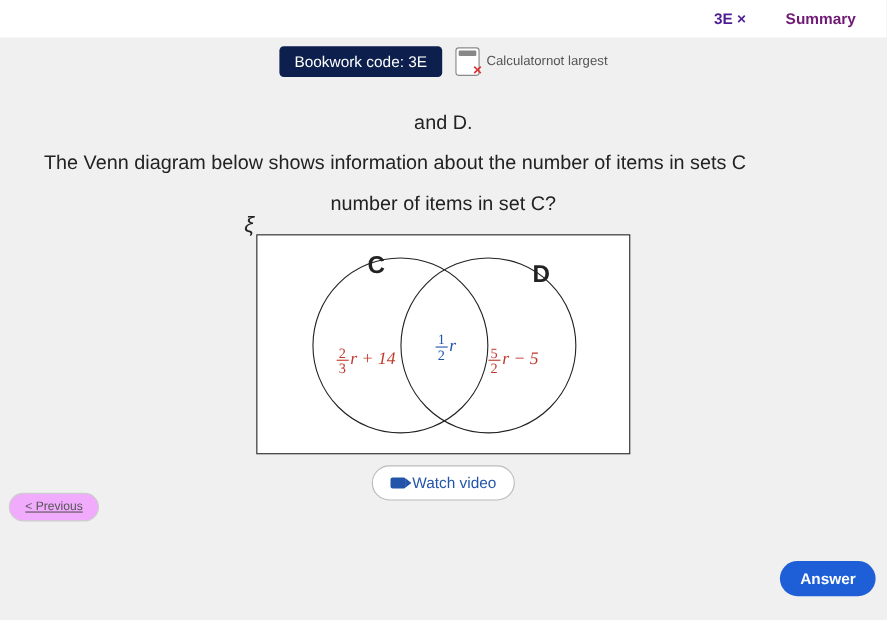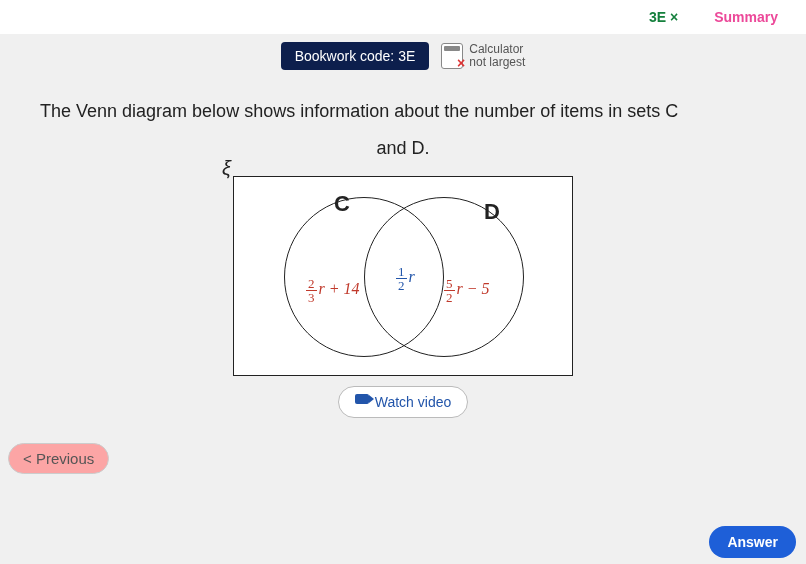--- a/index.html
+++ b/index.html
@@ -17,22 +17,22 @@
       align-items: center;
       gap: 20px;
       padding: 5px 20px;
       background: #fff;
     }
     .top-item {
       font-size: 14px;
       color: #555;
       padding: 4px 8px;
     }
-    .top-item.red { color: #15803d; font-weight: bold; }
-    .top-item.blue { color: #ec4899; font-weight: bold; }
+    .top-item.red { color: #4c1d95; font-weight: bold; }
+    .top-item.blue { color: #701a75; font-weight: bold; }
     .header-row {
       display: flex;
       justify-content: center;
       align-items: center;
       gap: 12px;
       padding: 8px 0;
     }
     .bookwork-badge {
       background: #0d1f4d;
       color: #fff;
@@ -68,21 +68,21 @@
     .calc-x {
       color: #d33;
       font-weight: bold;
       font-size: 14px;
       position: absolute;
       bottom: -3px;
       right: -3px;
     }
     .calc-labels {
       display: flex;
-      flex-direction: column;
+      flex-direction: row;
       line-height: 1.1;
     }
     .content {
       padding: 10px 40px;
       color: #222;
     }
     .q-line {
       font-size: 18px;
       margin: 10px 0;
       text-align: left;
@@ -149,30 +149,32 @@
       font-size: 13px;
       line-height: 1;
       margin-right: 2px;
     }
     .frac .num { border-bottom: 1px solid currentColor; padding: 0 2px; }
     .frac .den { padding: 0 2px; }
     .prev-btn {
       position: absolute;
       left: 8px;
       bottom: 90px;
-      background: #fca5a5;
+      background: #f0abfc;
       border: 1px solid #ccc;
       border-radius: 16px;
       padding: 6px 14px;
-      font-size: 15px;
+      font-size: 11px;
       color: #555;
       cursor: pointer;
+      text-decoration: underline;
     }
     .watch-btn {
       display: flex;
+      align-items: center;
       gap: 6px;
       margin: 10px auto 0;
       background: #fff;
       border: 1px solid #bbb;
       border-radius: 18px;
       padding: 7px 16px;
       font-size: 14px;
       color: #2255aa;
       cursor: pointer;
       width: fit-content;
@@ -189,21 +191,21 @@
       position: absolute;
       right: -5px;
       top: 1px;
       border-left: 5px solid #2255aa;
       border-top: 4px solid transparent;
       border-bottom: 4px solid transparent;
     }
     .answer-btn {
       position: absolute;
       right: 10px;
-      bottom: 6px;
+      bottom: 22px;
       background: #1e5fd8;
       color: #fff;
       border: none;
       border-radius: 18px;
       padding: 8px 18px;
       font-size: 14px;
       font-weight: bold;
       cursor: pointer;
     }
   </style>
@@ -225,22 +227,23 @@
       <span class="calc-x">×</span>
     </div>
     <div class="calc-labels">
       <span>Calculator</span>
       <span>not largest</span>
     </div>
   </div>
 </div>
 
 <div class="content">
+  <p class="q-line q-center">and D.</p>
   <p class="q-line">The Venn diagram below shows information about the number of items in sets C</p>
-  <p class="q-line q-center">and D.</p>
+  <p class="q-line q-center">number of items in set C?</p>
 
   <div class="venn-wrap">
     <div class="venn-box">
       <span class="xi">ξ</span>
       <div class="circle c"></div>
       <div class="circle d"></div>
       <span class="label-c">C</span>
       <span class="label-d">D</span>
 
       <span class="region left">

